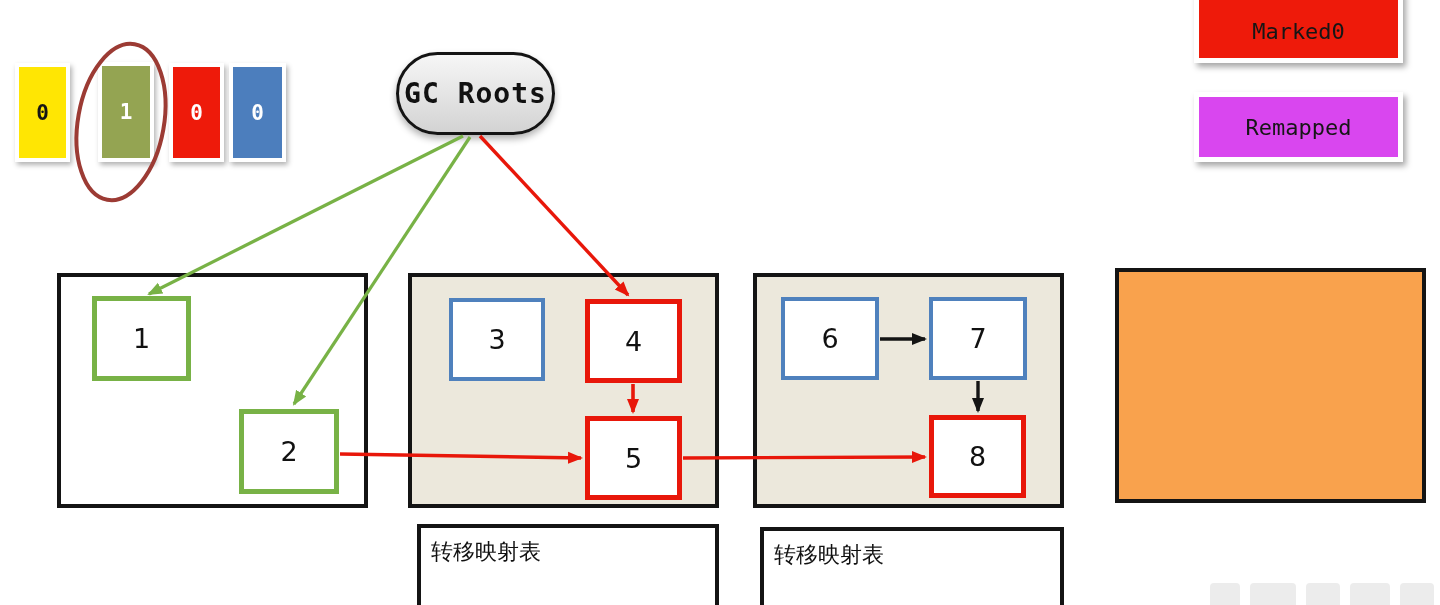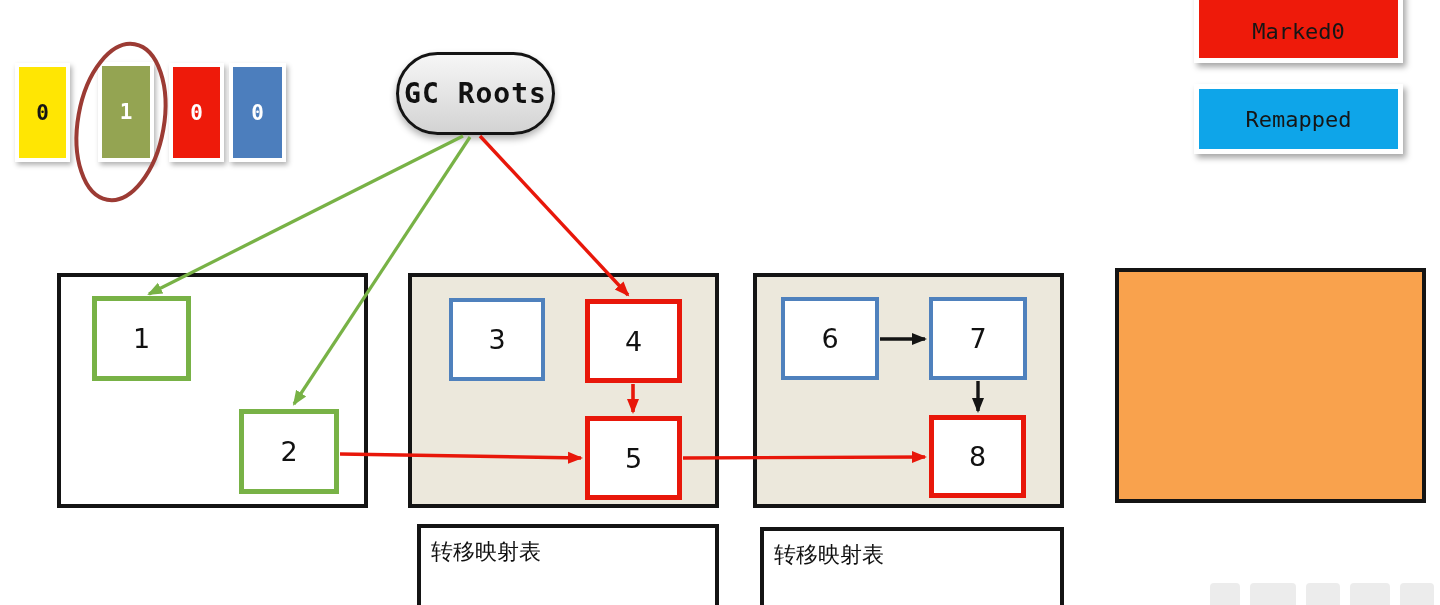--- a/index.html
+++ b/index.html
@@ -31,21 +31,21 @@
   }
 
   
   .legendbox {
     position:absolute; left:1194px; width:209px; border:5px solid #ffffff;
     box-shadow:3px 4px 6px rgba(0,0,0,0.35);
     display:flex; align-items:center; justify-content:center;
     font-family:"DejaVu Sans Mono", monospace; font-size:22px; color:#161616;
   }
   .legend-marked   { top:-10px; height:73px; background:#EE1A0A; padding-top:10px; }
-  .legend-remapped { top:84px;  height:70px; background:#0ea5e9; }
+  .legend-remapped { top:92px;  height:70px; background:#d946ef; }
 
   
   .region {
     position:absolute; top:273px; width:311px; height:235px;
     border:4px solid #141414;
   }
   .region-1 { left:57px;  background:#ffffff; }
   .region-2 { left:408px; background:#ECE8DC; }
   .region-3 { left:753px; background:#ECE8DC; }
   .region-orange { left:1115px; top:268px; background:#F9A24D; }

